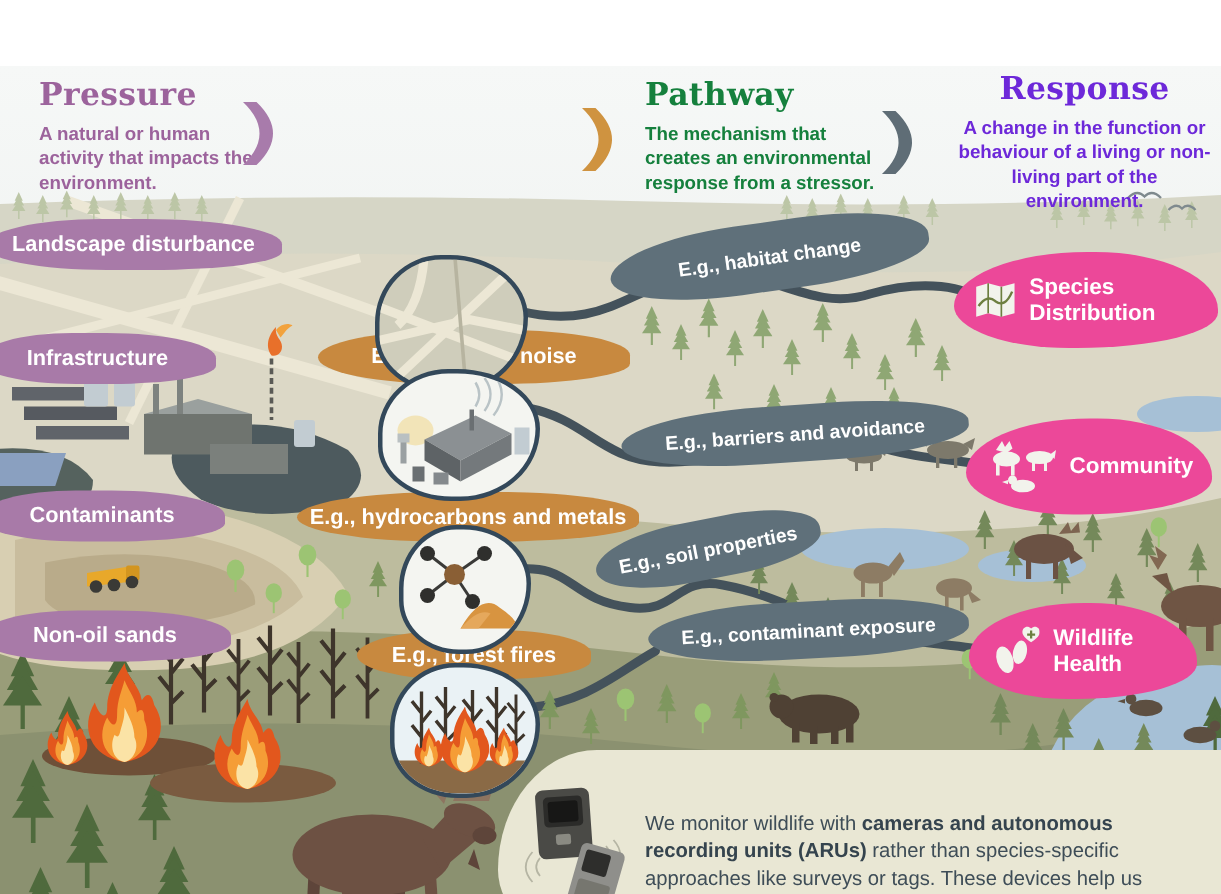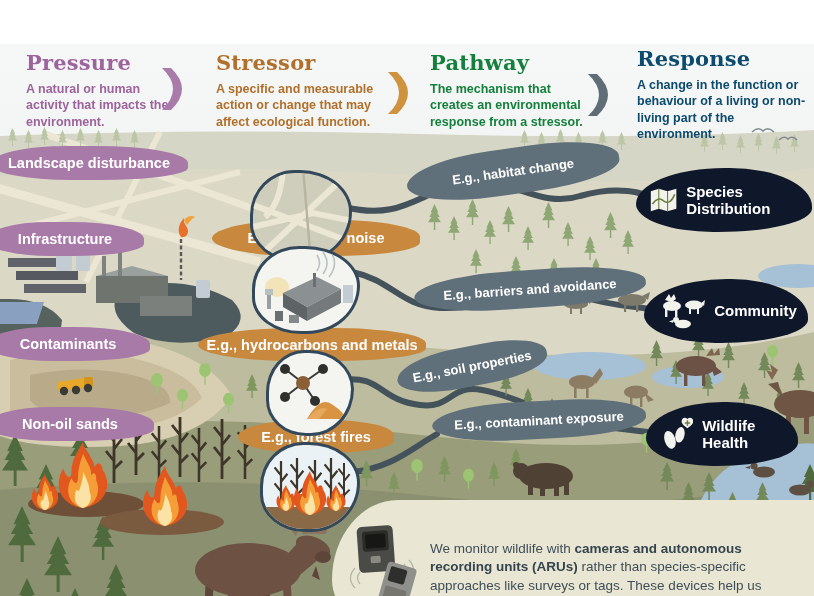--- a/index.html
+++ b/index.html
@@ -7,37 +7,37 @@
          font-family:"Liberation Sans",sans-serif;background:#eef1ef;margin-top:44px;}
   #bg{position:absolute;left:0;top:0;z-index:0;}
 
   
   .hcol{position:absolute;z-index:3;}
   .hcol h2{margin:0 0 6px 0;font-family:"DejaVu Serif",serif;font-size:21px;font-weight:bold;letter-spacing:.2px;}
   .hcol p{margin:0;font-size:12.5px;line-height:1.3;font-weight:bold;}
   .c-press h2,.c-press p{color:#9c639c;}
   .c-stress h2,.c-stress p{color:#b1702b;}
   .c-path h2,.c-path p{color:#15803d;}
-  .c-resp h2,.c-resp p{color:#0c4a6e;}
+  .c-resp h2,.c-resp p{color:#6d28d9;text-align:center;}
   .chev{position:absolute;z-index:3;}
 
   
   .pill{position:absolute;z-index:4;display:flex;align-items:center;justify-content:center;
         color:#fff;font-weight:bold;text-align:center;}
   .pill-press{background:#a87aa8;font-size:14.5px;
         border-radius:46% 54% 52% 48% / 62% 58% 42% 55%;}
   .pill-stress{background:#c8893f;font-size:14.5px;
         border-radius:52% 48% 50% 50% / 60% 55% 45% 58%;}
   .pill-path{background:#5f707a;font-size:13px;
         border-radius:50% 50% 50% 50% / 65% 60% 55% 60%;}
 
   
-  .resp{position:absolute;z-index:4;background:#0f172a;color:#fff;display:flex;
+  .resp{position:absolute;z-index:4;background:#ec4899;color:#fff;display:flex;
         align-items:center;gap:9px;padding:0 10px 0 14px;
-        border-radius:52% 48% 55% 45% / 58% 62% 38% 45%;justify-content:center;}
+        border-radius:52% 48% 55% 45% / 58% 62% 38% 45%;}
   .resp .rlabel{font-size:15px;font-weight:bold;line-height:1.15;}
 
   
   .blob{position:absolute;z-index:4;background:#f4f5f1;border:3px solid #33485a;
         border-radius:46% 54% 52% 48% / 52% 48% 58% 44%;overflow:hidden;}
 
   
   #info{position:absolute;z-index:5;left:332px;top:456px;width:500px;height:132px;
         background:#e9e7d4;border-radius:95px 0 0 95px / 115px 0 0 75px;}
   #info .txt{position:absolute;left:98px;top:26px;width:345px;
@@ -326,24 +326,20 @@
   <rect y="584" width="814" height="12" fill="#5a6347"></rect>
 </svg>
 
 <div class="hcol c-press" style="left:26px;top:6px;width:146px;">
   <h2>Pressure</h2>
   <p>A natural or human activity that impacts the environment.</p>
 </div>
 <svg class="chev" style="left:160px;top:22px;" width="34" height="46" viewBox="0 0 34 46">
   <path d="M2,2 Q24,23 2,44 L11,44 Q33,23 11,2 Z" fill="#a87bab"></path>
 </svg>
-<div class="hcol c-stress" style="left:216px;top:6px;width:178px;">
-  <h2>Stressor</h2>
-  <p>A specific and measurable action or change that may affect ecological function.</p>
-</div>
 <svg class="chev" style="left:386px;top:26px;" width="34" height="46" viewBox="0 0 34 46">
   <path d="M2,2 Q24,23 2,44 L11,44 Q33,23 11,2 Z" fill="#cf9340"></path>
 </svg>
 <div class="hcol c-path" style="left:430px;top:6px;width:168px;">
   <h2>Pathway</h2>
   <p>The mechanism that creates an environmental response from a stressor.</p>
 </div>
 <svg class="chev" style="left:586px;top:28px;" width="34" height="46" viewBox="0 0 34 46">
   <path d="M2,2 Q24,23 2,44 L11,44 Q33,23 11,2 Z" fill="#5f6d76"></path>
 </svg>

